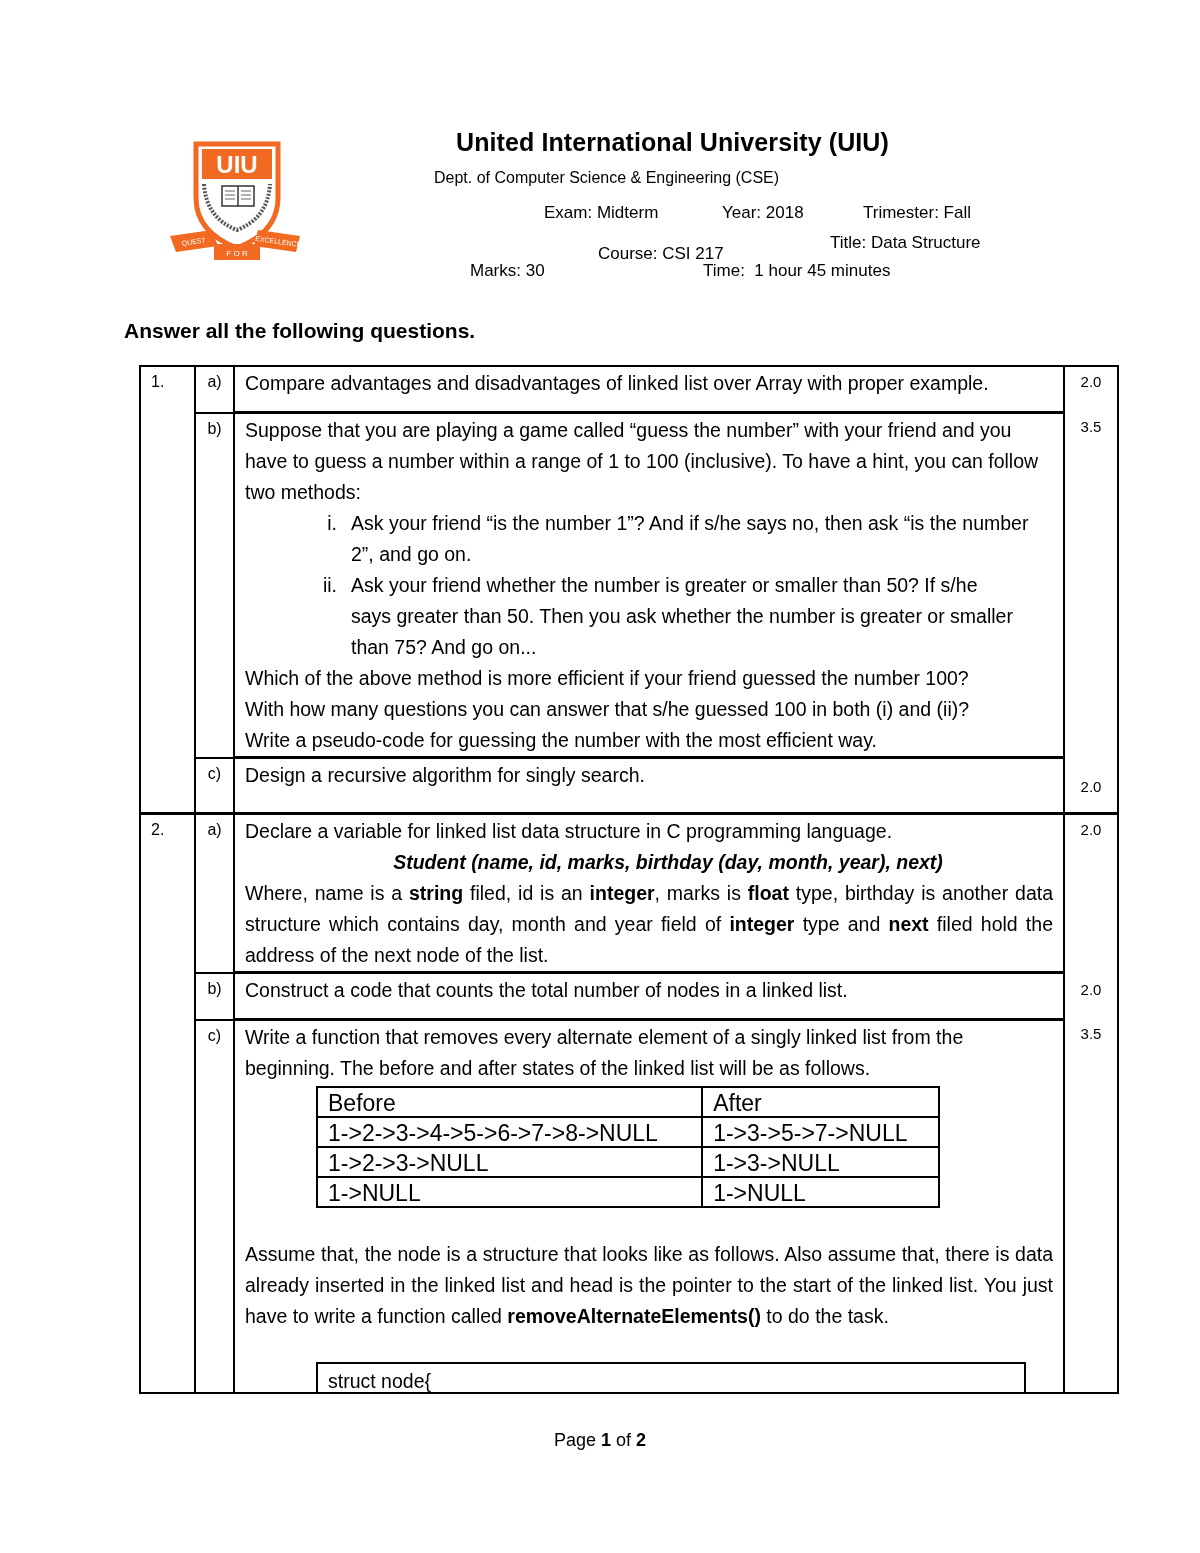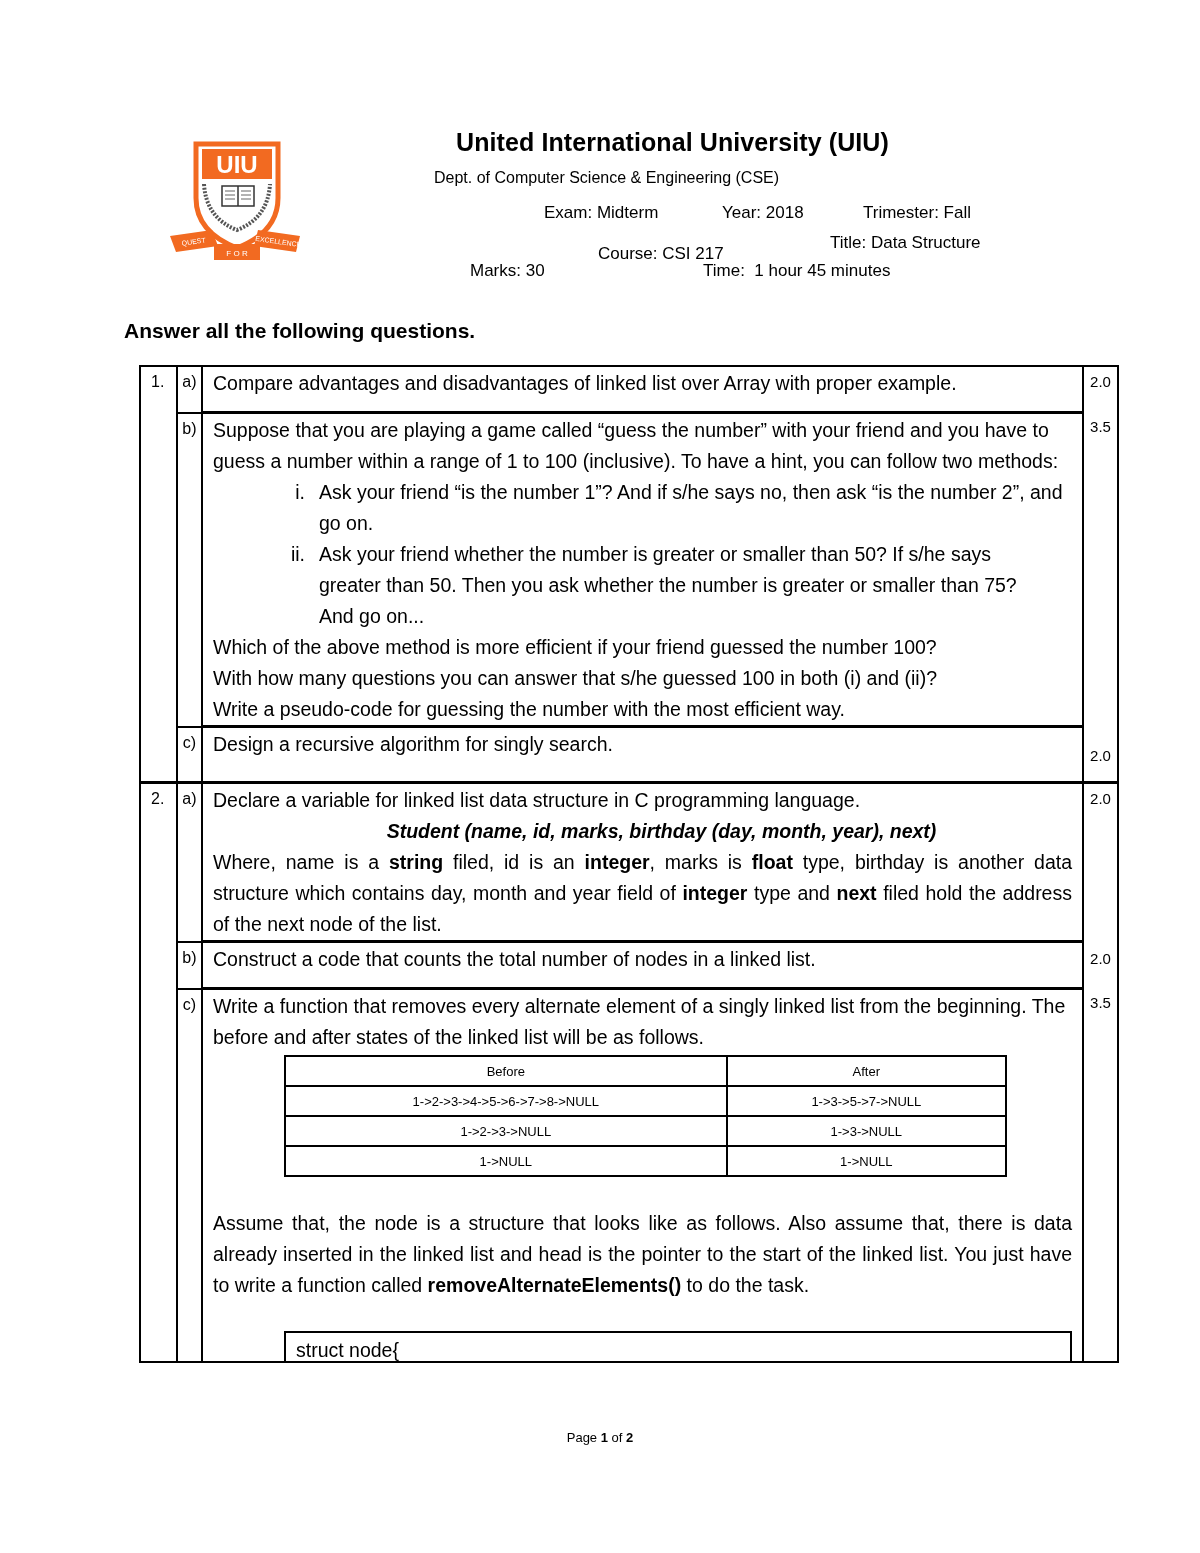--- a/index.html
+++ b/index.html
@@ -12,24 +12,24 @@
   table.q { position:absolute; left:139px; top:365px; width:980px; border-collapse:collapse; font-size:19.5px; line-height:31px; }
   table.q td { border:2px solid #000; vertical-align:top; padding:0; }
   td.qn { width:43px; padding:2px 0 0 10px !important; font-size:16px; line-height:26px; }
   td.sub { width:37px; text-align:center; font-size:16px; line-height:26px; padding-top:2px !important; }
   td.body { padding:1px 10px 0 10px !important; border-bottom-width:3px !important; }
   td.mk { width:52px; font-size:15px; text-align:center; line-height:26px; padding-top:2px !important; }
   .ital { font-weight:bold; font-style:italic;text-align:center; }
   .li { display:flex; }
   .li .n { width:106px; text-align:right; padding-right:14px; box-sizing:border-box; }
   .li .t { flex:1; }
-  table.ba { border-collapse:collapse; margin:2px 0 0 71px; width:723px; font-size:13px; line-height:26px;text-align:center; }
+  table.ba { border-collapse:collapse; margin:2px 0 0 71px; width:624px; font-size:23px; line-height:26px; }
   table.ba td { border:2px solid #000; padding:2px 10px 0 10px; }
-  .struct { margin:10px 0 0 71px; width:788px; border:2px solid #000; border-bottom:none; padding:2px 10px 0 10px; height:30px; box-sizing:border-box; }
-  .footer { position:absolute; left:0; width:1200px; top:1430px; text-align:center; font-size:13px; }
+  .struct { margin:10px 0 0 71px; width:710px; border:2px solid #000; border-bottom:none; padding:2px 10px 0 10px; height:30px; box-sizing:border-box; }
+  .footer { position:absolute; left:0; width:1200px; top:1430px; text-align:center; font-size:18px; }
 </style>
 </head>
 <body>
 
 <div class="logo">
   <svg width="140" height="124" viewBox="0 0 140 124">
     <path d="M30 4 H112 V58 Q112 92 71 108 Q30 92 30 58 Z" fill="#fff" stroke="#F26A21" stroke-width="5"></path>
     <rect x="36" y="9" width="70" height="30" fill="#F26A21"></rect>
     <text x="71" y="33" text-anchor="middle" font-family="Liberation Sans, sans-serif" font-weight="bold" font-size="24" fill="#fff">UIU</text>
     <rect x="56" y="46" width="32" height="20" fill="#fff" stroke="#333" stroke-width="1.5"></rect>

